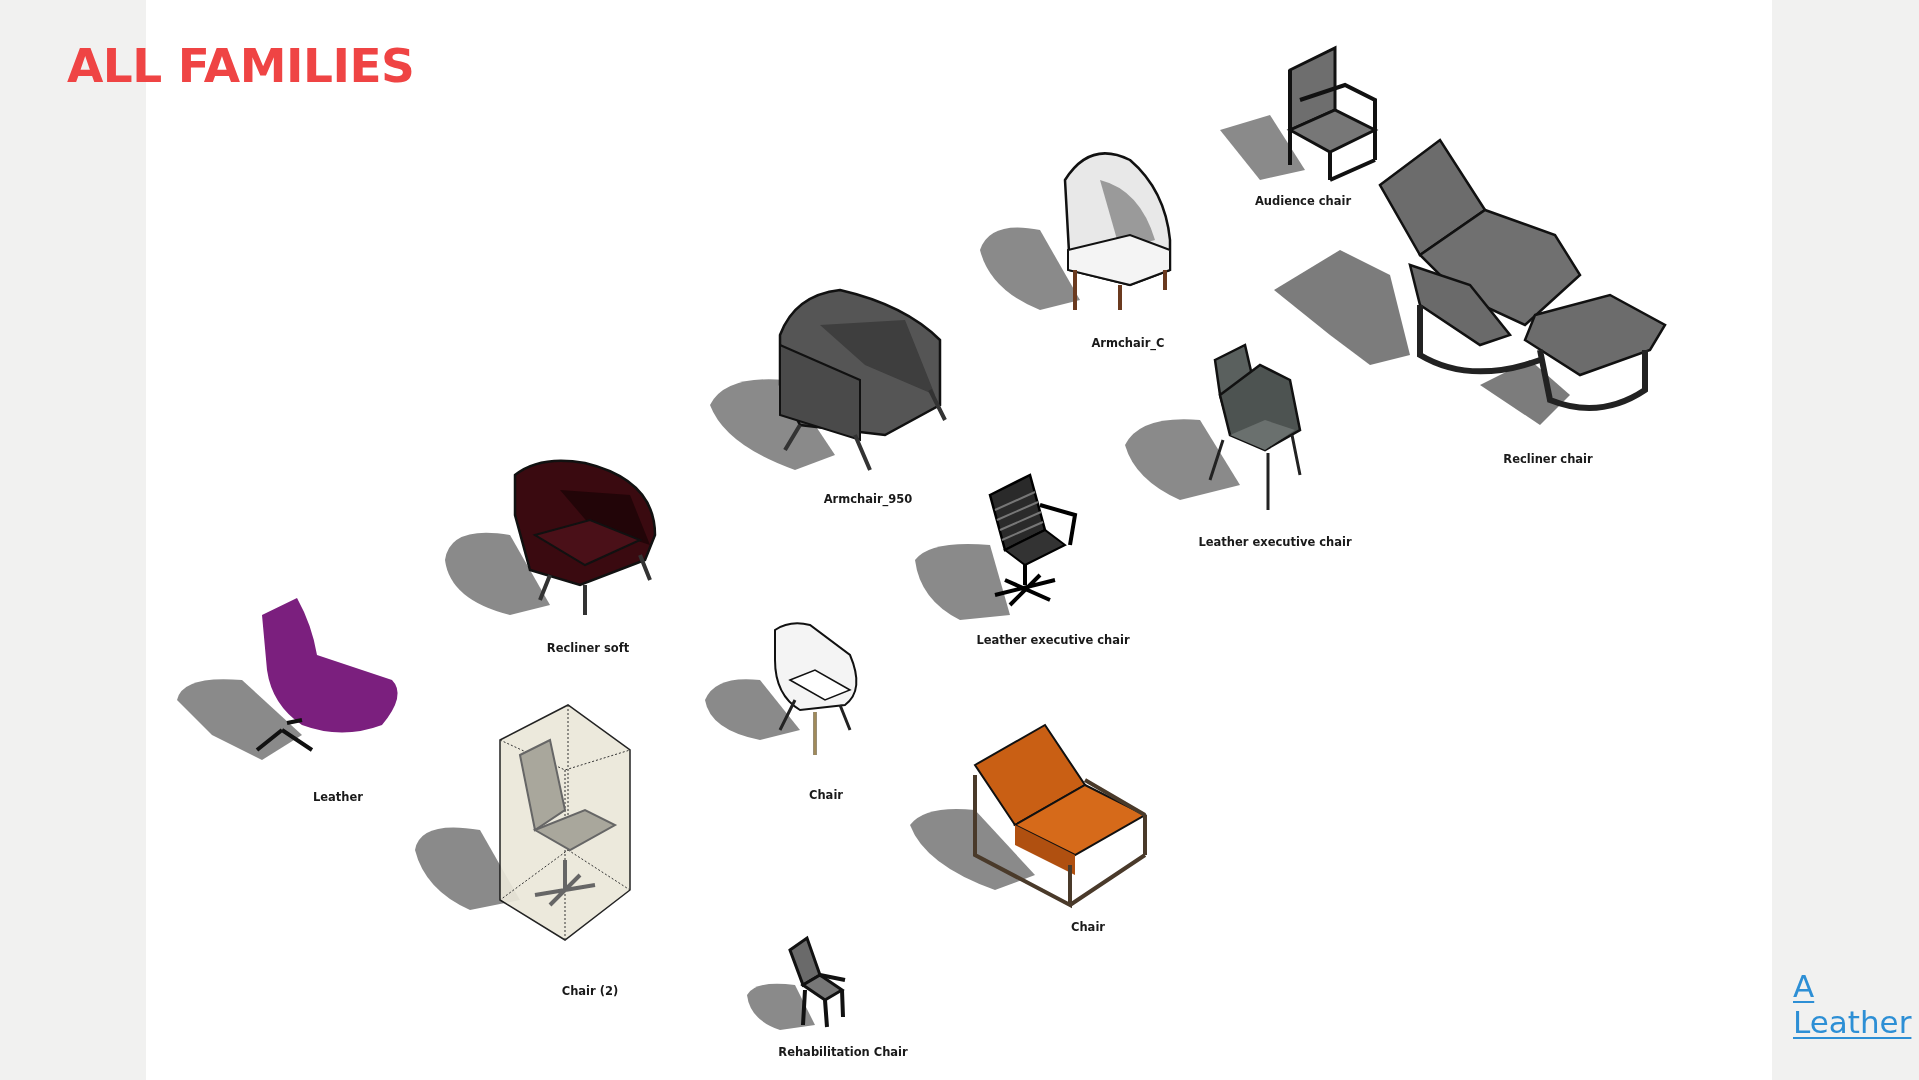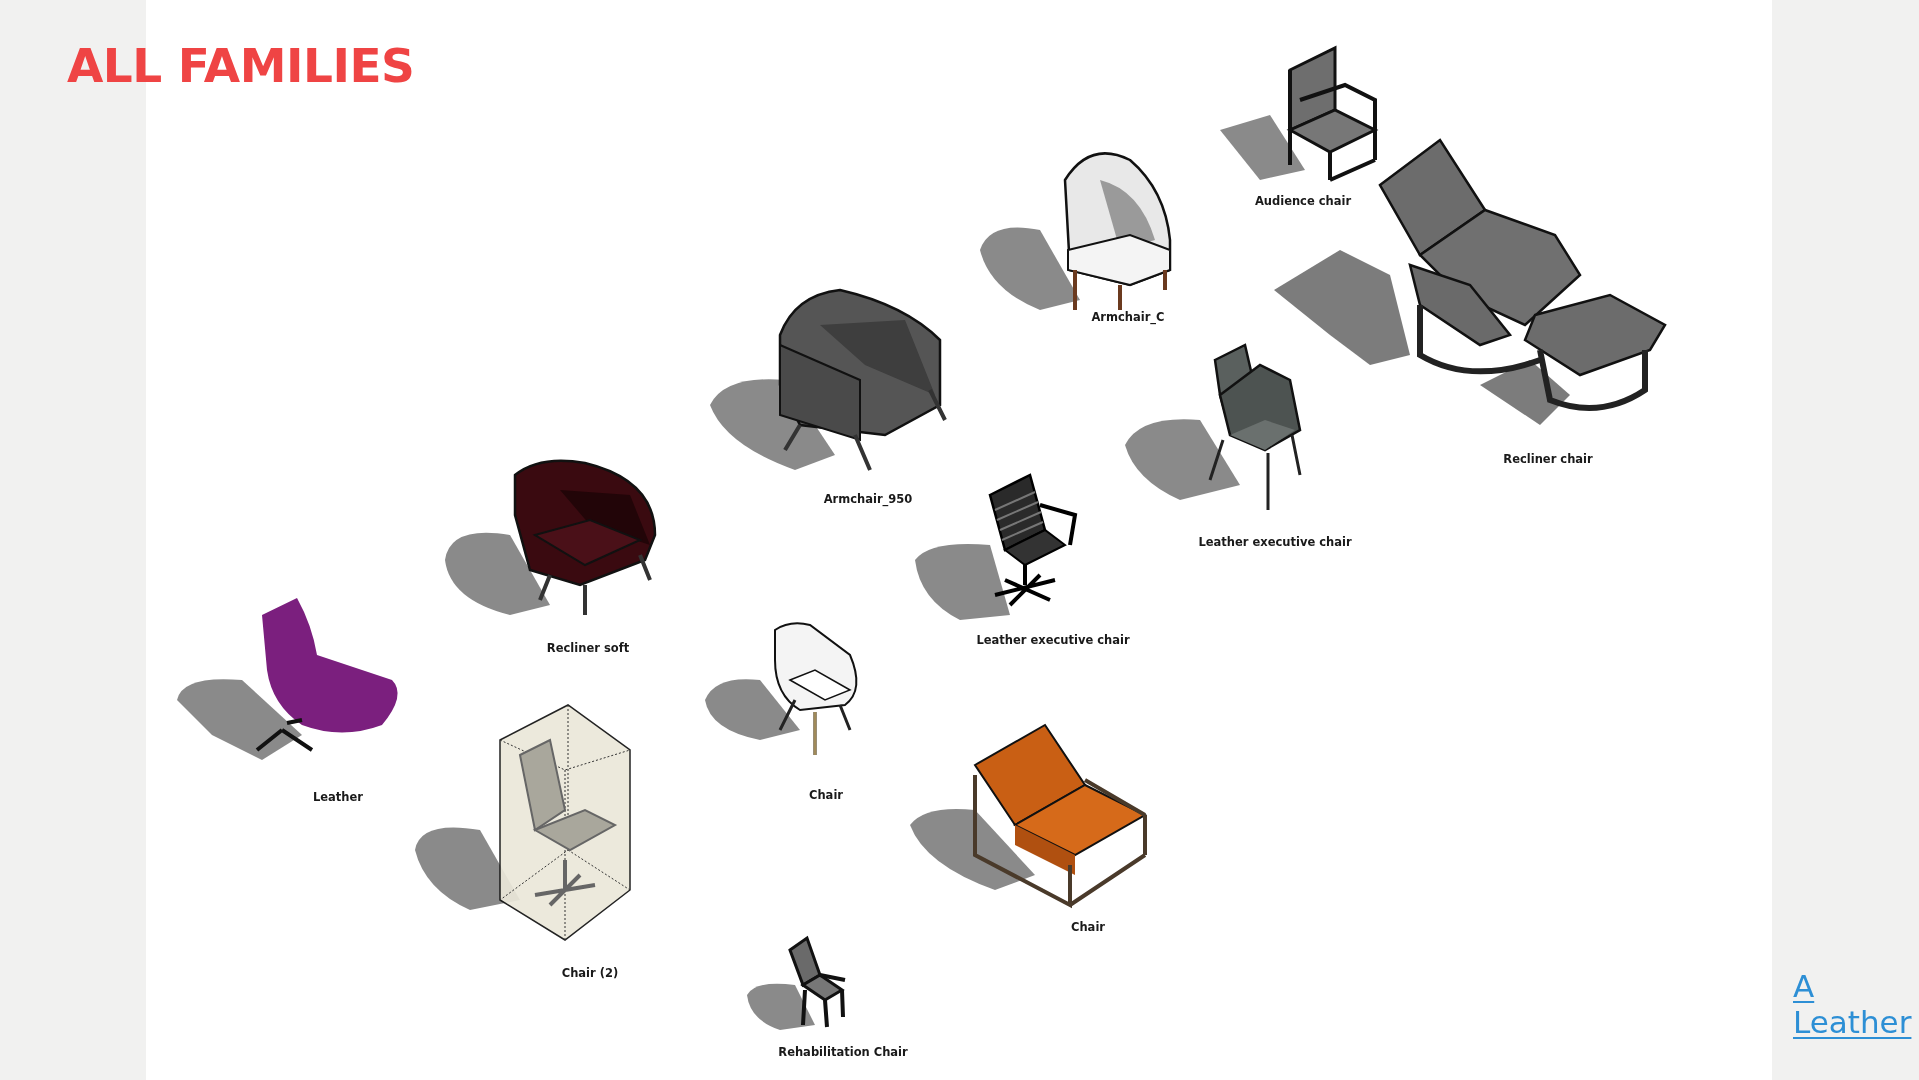--- a/index.html
+++ b/index.html
@@ -35,21 +35,21 @@
 </div>
 
 <div class="family" style="left:980px; top:140px;">
   <svg width="220" height="200">
     <path d="M0 110 Q10 80 60 90 L100 160 L60 170 Q10 150 0 110 Z" fill="#8a8a8a"></path>
     <path d="M85 40 Q110 0 150 20 Q185 50 190 100 L190 130 L150 145 L90 130 Z" fill="#e8e8e8" stroke="#111" stroke-width="2.5"></path>
     <path d="M120 40 Q160 50 175 100 L140 110 Z" fill="#9a9a9a"></path>
     <path d="M88 110 L150 95 L190 110 L190 130 L150 145 L88 130 Z" fill="#f4f4f4" stroke="#111" stroke-width="2"></path>
     <path d="M95 130 L95 170 M140 145 L140 170 M185 130 L185 150" stroke="#6b3a1f" stroke-width="4"></path>
   </svg>
-  <div class="label" style="left:148px; top:170px;">Armchair_C</div>
+  <div class="label" style="left:148px; top:196px;">Armchair_C</div>
 </div>
 
 <div class="family" style="left:1270px; top:135px;">
   <svg width="410" height="300">
     <path d="M4 155 L70 115 L120 140 L140 220 L100 230 L60 200 Z" fill="#7c7c7c"></path>
     <path d="M210 250 L260 225 L300 260 L270 290 Z" fill="#7c7c7c"></path>
     <path d="M110 50 L170 5 L215 75 L150 120 Z" fill="#6c6c6c" stroke="#111" stroke-width="2.5"></path>
     <path d="M150 120 L215 75 L285 100 L310 140 L255 190 L190 160 Z" fill="#707070" stroke="#111" stroke-width="2.5"></path>
     <path d="M140 130 L200 150 L240 200 L210 210 L150 170 Z" fill="#6a6a6a" stroke="#111" stroke-width="2.5"></path>
     <path d="M150 170 L150 220 Q200 250 270 225" fill="none" stroke="#222" stroke-width="6"></path>
@@ -126,21 +126,21 @@
 
 <div class="family" style="left:410px; top:700px;">
   <svg width="260" height="250">
     <path d="M5 150 Q10 120 70 130 L110 200 L60 210 Q15 190 5 150 Z" fill="#8a8a8a"></path>
     <path d="M90 40 L158 5 L220 50 L220 190 L155 240 L90 200 Z" fill="#ebe8da" stroke="#111" stroke-width="1.5" opacity="0.92"></path>
     <path d="M90 40 L155 70 L220 50 M155 70 L155 240 M158 5 L158 150 L90 200 M158 150 L220 190" stroke="#333" stroke-width="1" fill="none" stroke-dasharray="2,2"></path>
     <path d="M110 55 L140 40 L155 110 L125 130 Z" fill="#a9a79c" stroke="#666" stroke-width="2"></path>
     <path d="M125 130 L175 110 L205 125 L160 150 Z" fill="#a9a79c" stroke="#666" stroke-width="2"></path>
     <path d="M155 160 L155 190 M125 195 L185 185 M140 205 L170 175" stroke="#666" stroke-width="4"></path>
   </svg>
-  <div class="label" style="left:180px; top:266px;text-align:center;">Chair (2)</div>
+  <div class="label" style="left:180px; top:284px;text-align:center;">Chair (2)</div>
 </div>
 
 <div class="family" style="left:905px; top:715px;">
   <svg width="260" height="200">
     <path d="M5 110 Q20 90 70 95 L130 160 L90 175 Q20 150 5 110 Z" fill="#8a8a8a"></path>
     <path d="M70 50 L140 10 L180 70 L110 110 Z" fill="#c95f14" stroke="#111" stroke-width="2"></path>
     <path d="M110 110 L180 70 L240 100 L170 140 Z" fill="#d66a1a" stroke="#111" stroke-width="2"></path>
     <path d="M110 110 L170 140 L170 160 L110 130 Z" fill="#b05010"></path>
     <path d="M70 60 L70 140 L165 190 L165 150 M240 100 L240 140 M165 190 L240 140 M180 65 L240 100" stroke="#4a3a2a" stroke-width="4" fill="none"></path>
   </svg>

